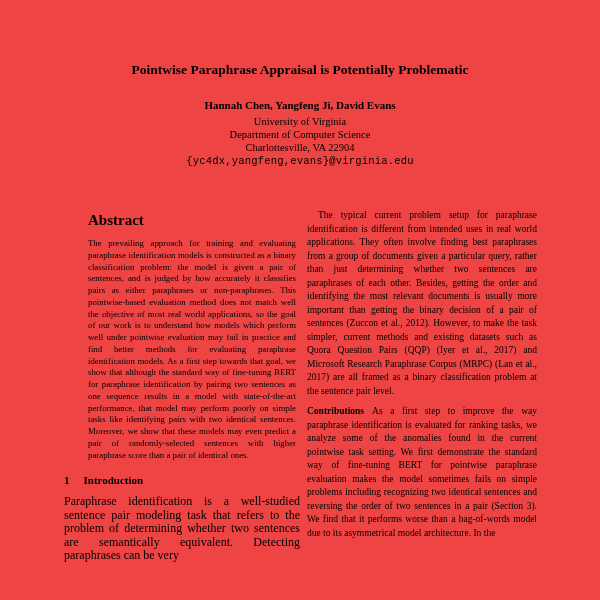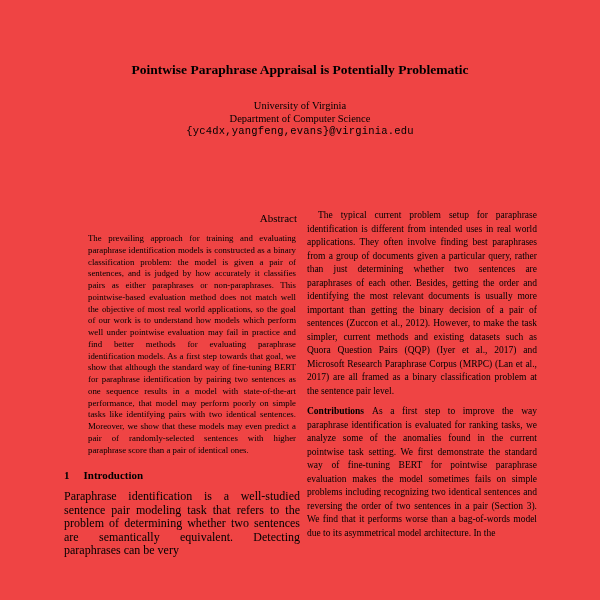--- a/index.html
+++ b/index.html
@@ -19,22 +19,22 @@
   }
   .author-names { font-weight:bold; font-size:11px; line-height:13px; margin-bottom:3px; }
   .affil-line { font-size:10.5px; line-height:13.2px; }
   .email-line {
     font-family:"Liberation Mono", monospace;
     font-size:10.5px; line-height:13.5px; letter-spacing:0.2px;
   }
   .col-left { position:absolute; left:64px; top:212px; width:236px; }
   .col-right { position:absolute; left:307px; top:209px; width:230px; }
   .abstract-heading {
-    width:209px; margin-left:24px; text-align:right;
-    font-weight:normal; font-size:11px;
+    width:209px; margin-left:24px; text-align:left;
+    font-weight:bold; font-size:15px;
   }
   .abstract-text {
     width:208px; margin:9px 0 0 24px;
     font-size:8.8px; line-height:11.75px; text-align:justify;
   }
   .section-heading {
     margin-top:13px; font-weight:bold; font-size:11px;
     display:flex; align-items:baseline;
   }
   .section-number { margin-right:14px; }
@@ -49,22 +49,24 @@
   .run-in-label { font-weight:bold; margin-right:8px; }
 </style>
 </head>
 <body>
 
 <div class="page">
 
   <div class="paper-title">Pointwise Paraphrase Appraisal is Potentially Problematic</div>
 
   <div class="author-block">
+    <div class="author-names">Hannah Chen, Yangfeng Ji, David Evans</div>
     <div class="affil-line">University of Virginia</div>
     <div class="affil-line">Department of Computer Science</div>
+    <div class="affil-line">Charlottesville, VA 22904</div>
     <div class="email-line">{yc4dx,yangfeng,evans}@virginia.edu</div>
   </div>
 
   <div class="col-left">
     <div class="abstract-heading">Abstract</div>
     <div class="abstract-text">The prevailing approach for training and evaluating paraphrase identification models is constructed as a binary classification problem: the model is given a pair of sentences, and is judged by how accurately it classifies pairs as either paraphrases or non-paraphrases. This pointwise-based evaluation method does not match well the objective of most real world applications, so the goal of our work is to understand how models which perform well under pointwise evaluation may fail in practice and find better methods for evaluating paraphrase identification models. As a first step towards that goal, we show that although the standard way of fine-tuning BERT for paraphrase identification by pairing two sentences as one sequence results in a model with state-of-the-art performance, that model may perform poorly on simple tasks like identifying pairs with two identical sentences. Moreover, we show that these models may even predict a pair of randomly-selected sentences with higher paraphrase score than a pair of identical ones.</div>
 
     <div class="section-heading">
       <span class="section-number">1</span>
       <span>Introduction</span>

